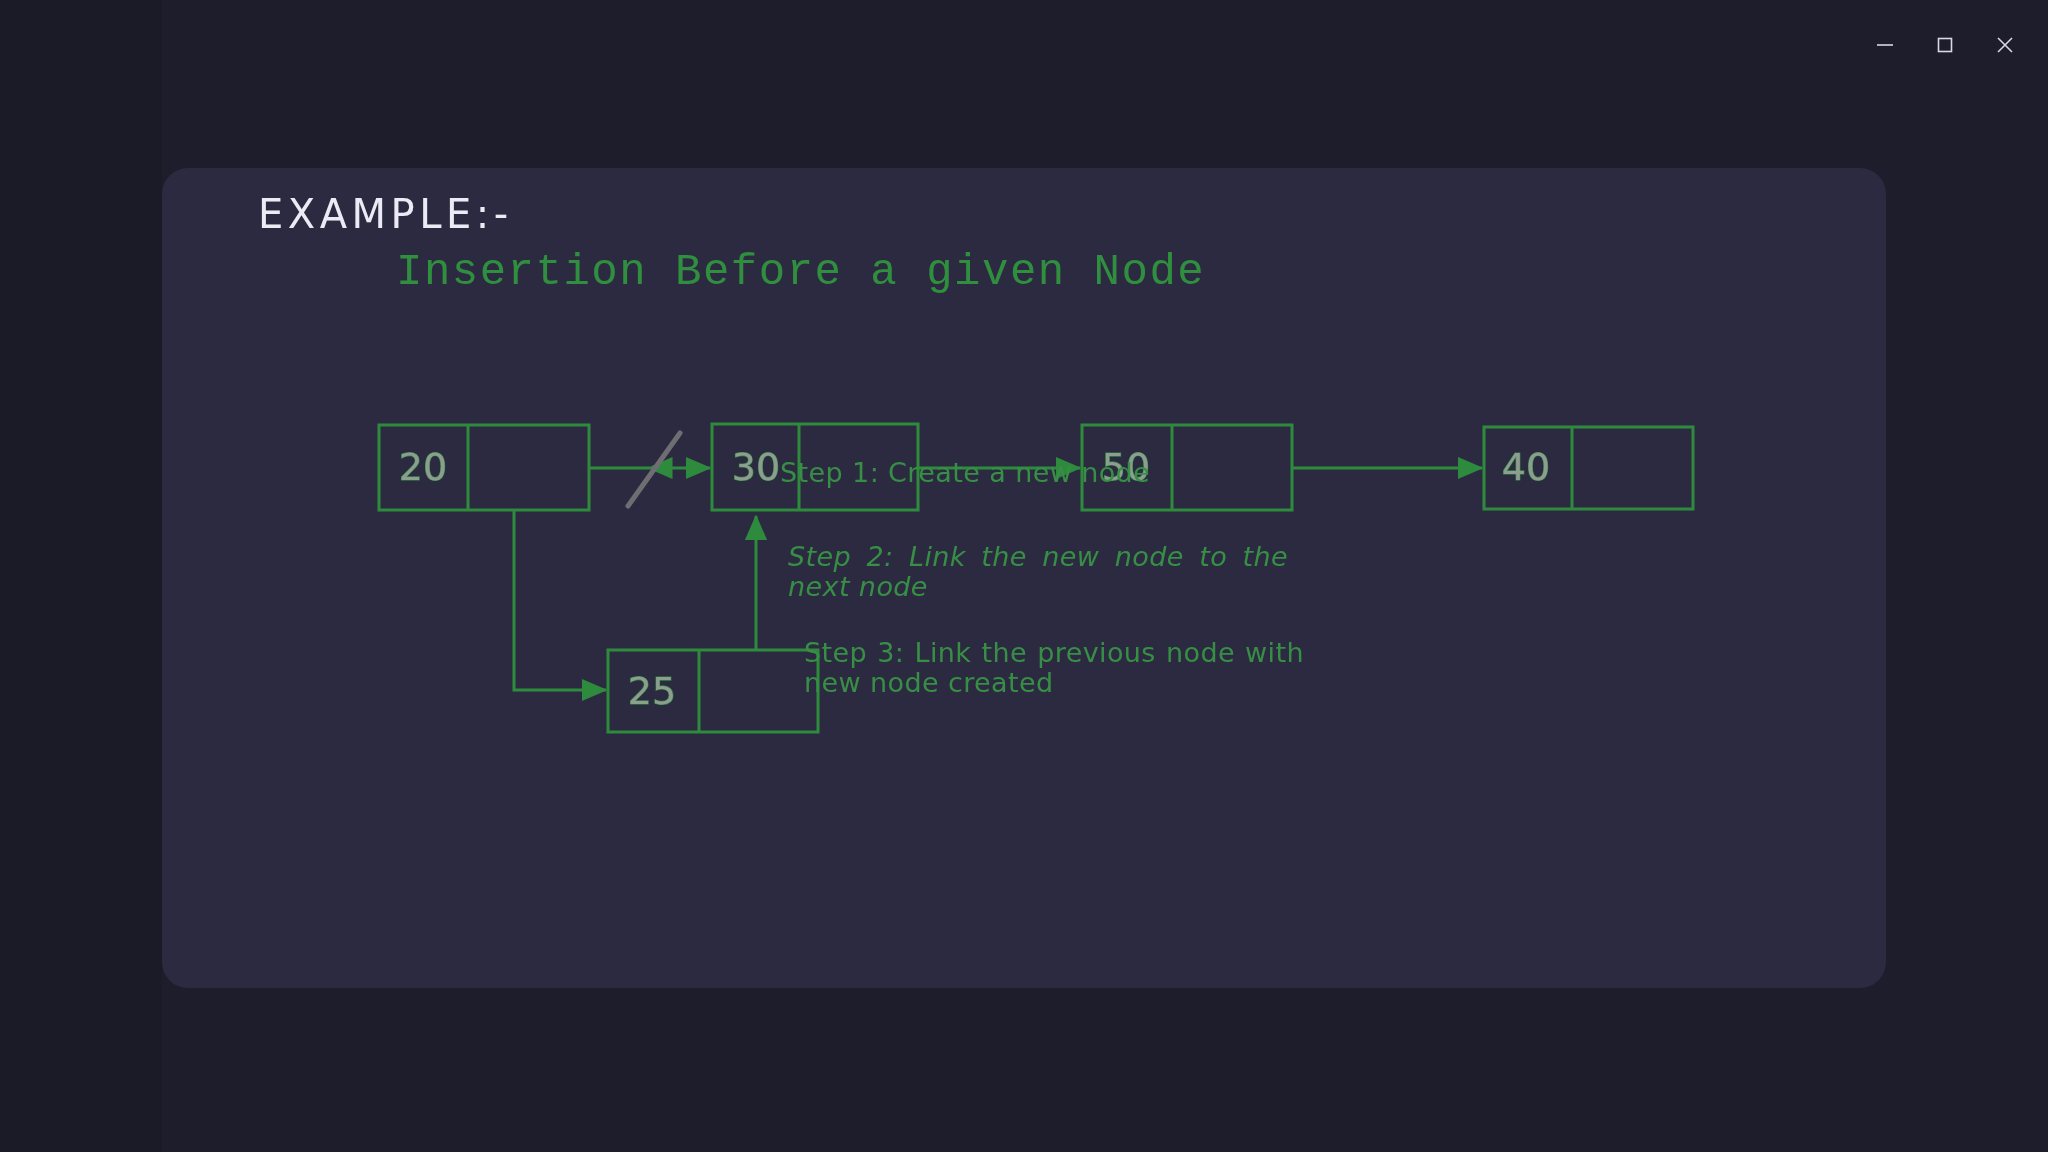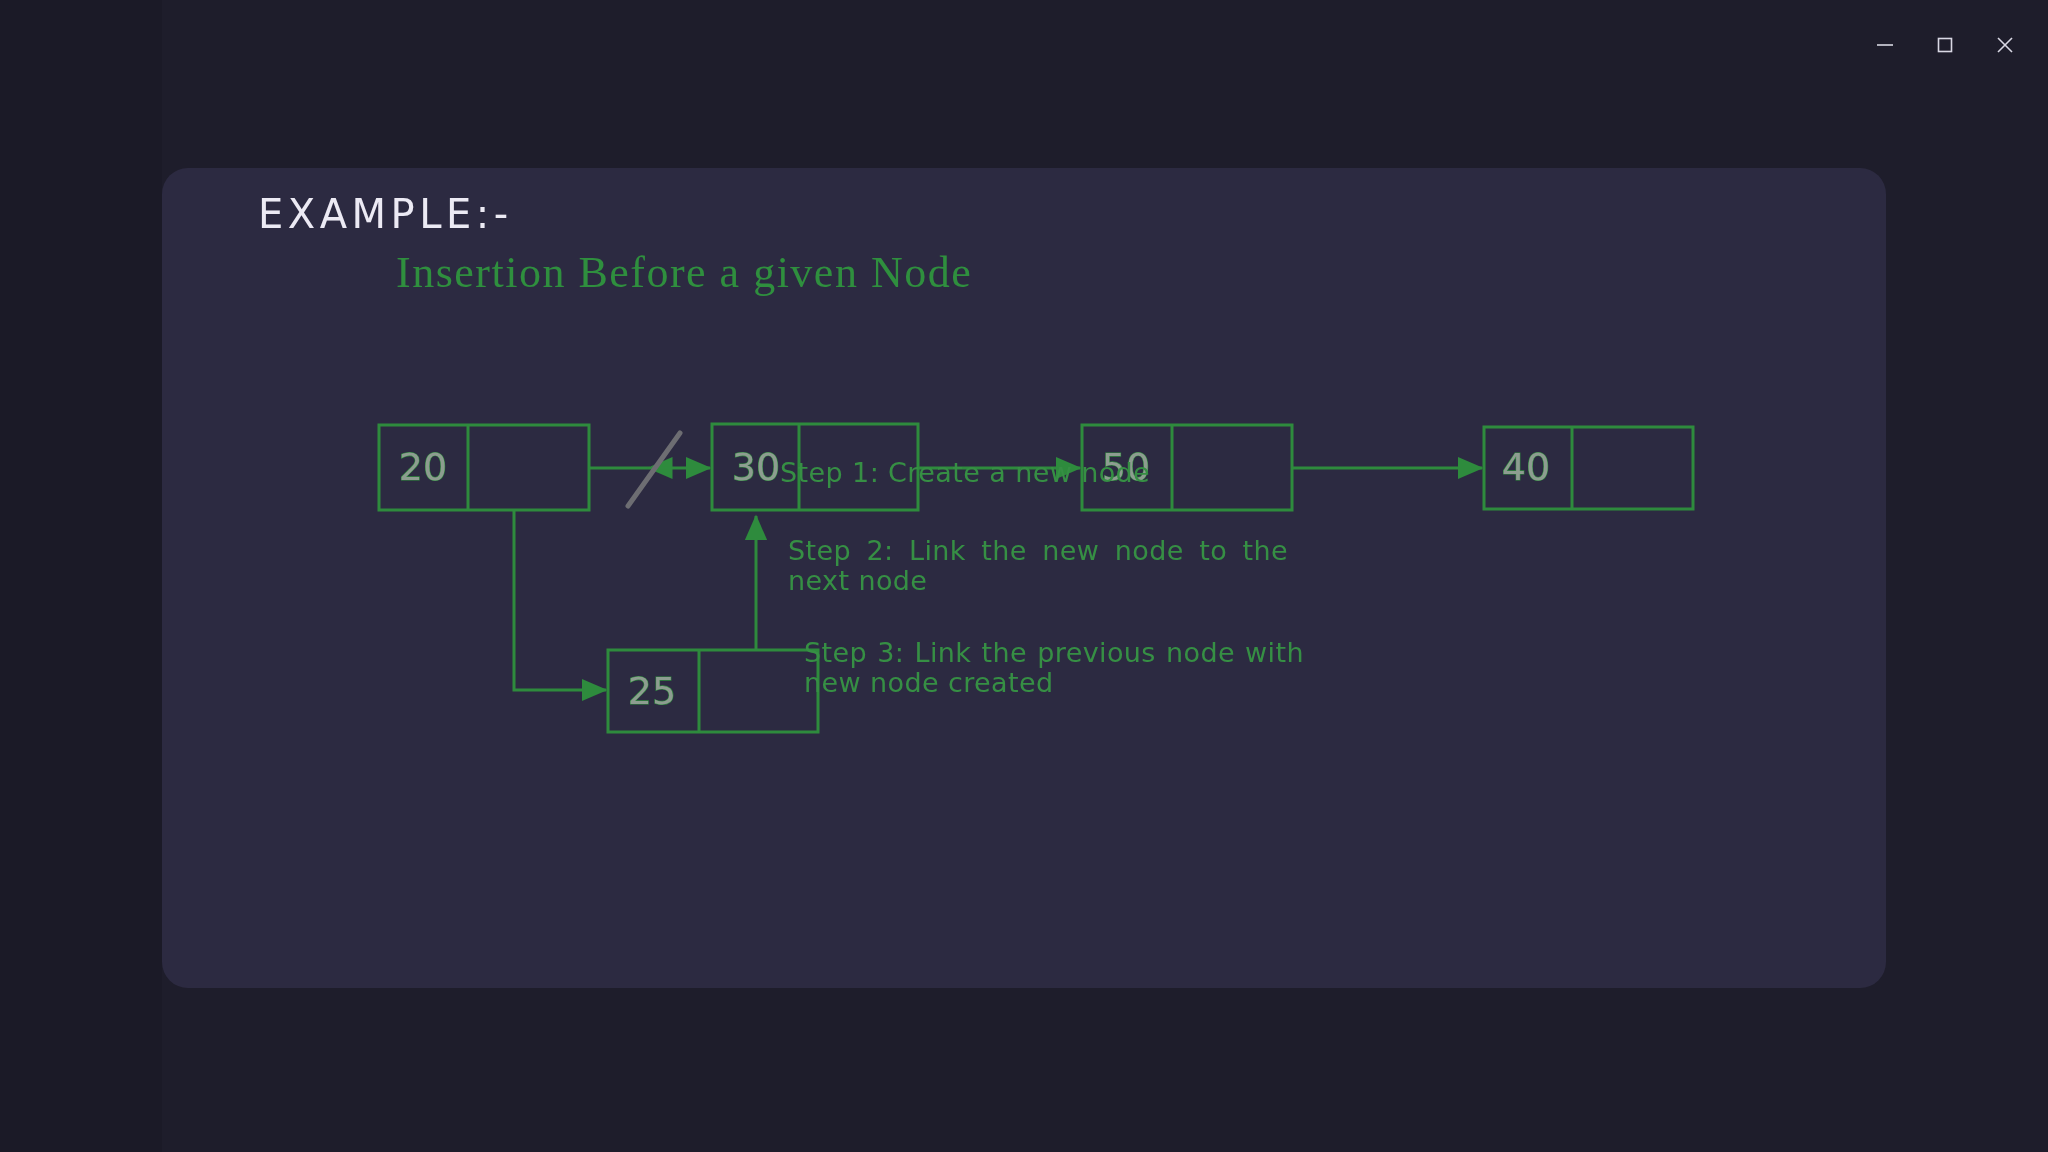--- a/index.html
+++ b/index.html
@@ -71,21 +71,21 @@
     font-size: 40px;
     font-weight: 400;
     letter-spacing: 4.5px;
     color: #eceaf4;
     white-space: nowrap;
   }
   .subtitle {
     position: absolute;
     left: 234px;
     top: 79px;
-    font-family: Liberation Serif, serif;
+    font-family: Liberation Mono, monospace;
     font-size: 44px;
     font-weight: 400;
     letter-spacing: 1.5px;
     color: #2f8f3e;
     white-space: nowrap;
     text-align: right;
   }
 
   
   .diagram {
@@ -137,21 +137,21 @@
   }
   .step {
     font-family: "DejaVu Sans", sans-serif;
     font-size: 27px;
     line-height: 1.12;
     color: #368f44;
     letter-spacing: 0.4px;
     white-space: pre-wrap;
   }
   .step-1 { position: absolute; left: 0px;  top: 0px;   }
-  .step-2 { position: absolute; left: 8px;  top: 78px;  width: 500px; text-align: justify; }
+  .step-2 { position: absolute; left: 8px;  top: 84px;  width: 500px; text-align: justify; font-style: italic; }
   .step-3 { position: absolute; left: 0px;  top: 180px; width: 500px; text-align: justify; margin-left: 24px; }
 </style>
 </head>
 <body>
 
 <div id="app">
 
   <div class="backdrop-panel"></div>
 
   <div class="window-controls">

